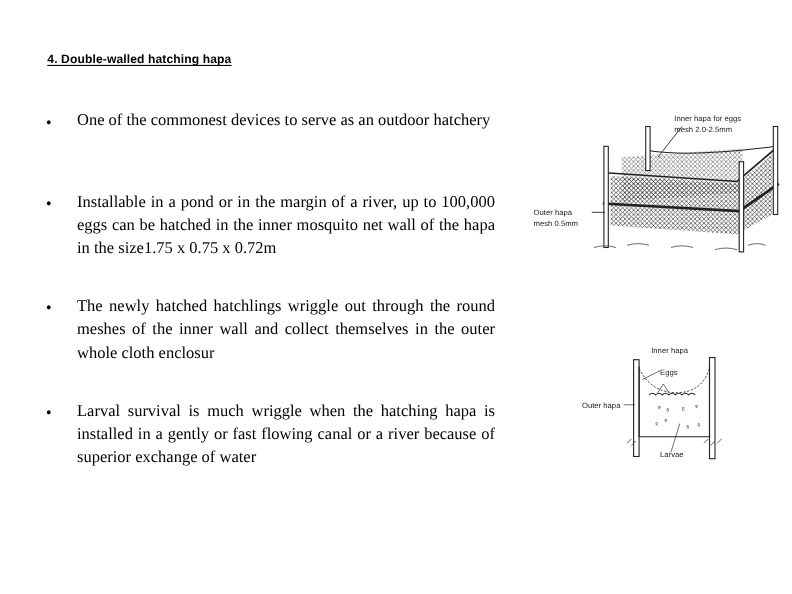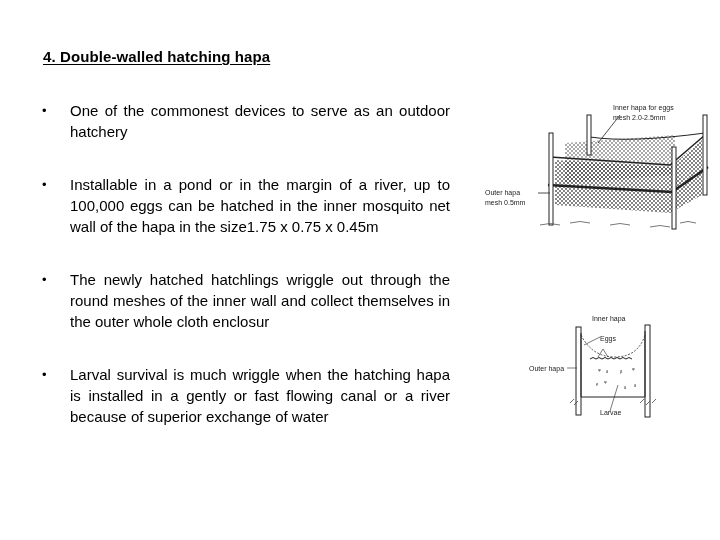--- a/index.html
+++ b/index.html
@@ -2,46 +2,46 @@
 <html><head>
 <meta charset="utf-8">
 <style>
   html, body { margin: 0; padding: 0; }
   body {
     width: 720px; height: 540px; background: #ffffff; position: relative; overflow: hidden;
     font-family: "Liberation Sans", "DejaVu Sans", sans-serif; color: #000;
   }
   .title {
     position: absolute; left: 43px; top: 48px;
-    font-size: 15px; font-weight: bold; text-decoration: underline;
+    font-size: 11px; font-weight: bold; text-decoration: underline;
     text-underline-offset: 2px; letter-spacing: 0.1px;
   }
   .bullets { position: absolute; left: 40px; top: 0; width: 420px; }
   .bullet {
     position: absolute; left: 0; width: 420px;
     display: flex; font-size: 15px; line-height: 21px;
   }
   .bullet .dot { width: 30px; flex: 0 0 30px; font-size: 13px; padding-left: 2px; box-sizing: border-box; }
-  .bullet .text { width: 380px; text-align: justify; }
+  .bullet .text { width: 380px; text-align: justify; font-family: Liberation Serif, serif; }
   .fig { position: absolute; }
   .fig svg text { font-family: "Liberation Sans", sans-serif; fill: #222; }
 </style>
 </head>
 <body>
 
 <div class="title">4. Double-walled hatching hapa</div>
 
 <div class="bullets">
   <div class="bullet" style="top:100px;">
     <span class="dot">•</span>
     <span class="text">One of the commonest devices to serve as an outdoor hatchery</span>
   </div>
   <div class="bullet" style="top:174px;">
     <span class="dot">•</span>
-    <span class="text">Installable in a pond or in the margin of a river, up to 100,000 eggs can be hatched in the inner mosquito net wall of the hapa in the size1.75 x 0.75 x 0.45m</span>
+    <span class="text">Installable in a pond or in the margin of a river, up to 100,000 eggs can be hatched in the inner mosquito net wall of the hapa in the size1.75 x 0.75 x 0.72m</span>
   </div>
   <div class="bullet" style="top:269px;">
     <span class="dot">•</span>
     <span class="text">The newly hatched hatchlings wriggle out through the round meshes of the inner wall and collect themselves in the outer whole cloth enclosur</span>
   </div>
   <div class="bullet" style="top:364px;">
     <span class="dot">•</span>
     <span class="text">Larval survival is much wriggle when the hatching hapa is installed in a gently or fast flowing canal or a river because of superior exchange of water</span>
   </div>
 </div>

